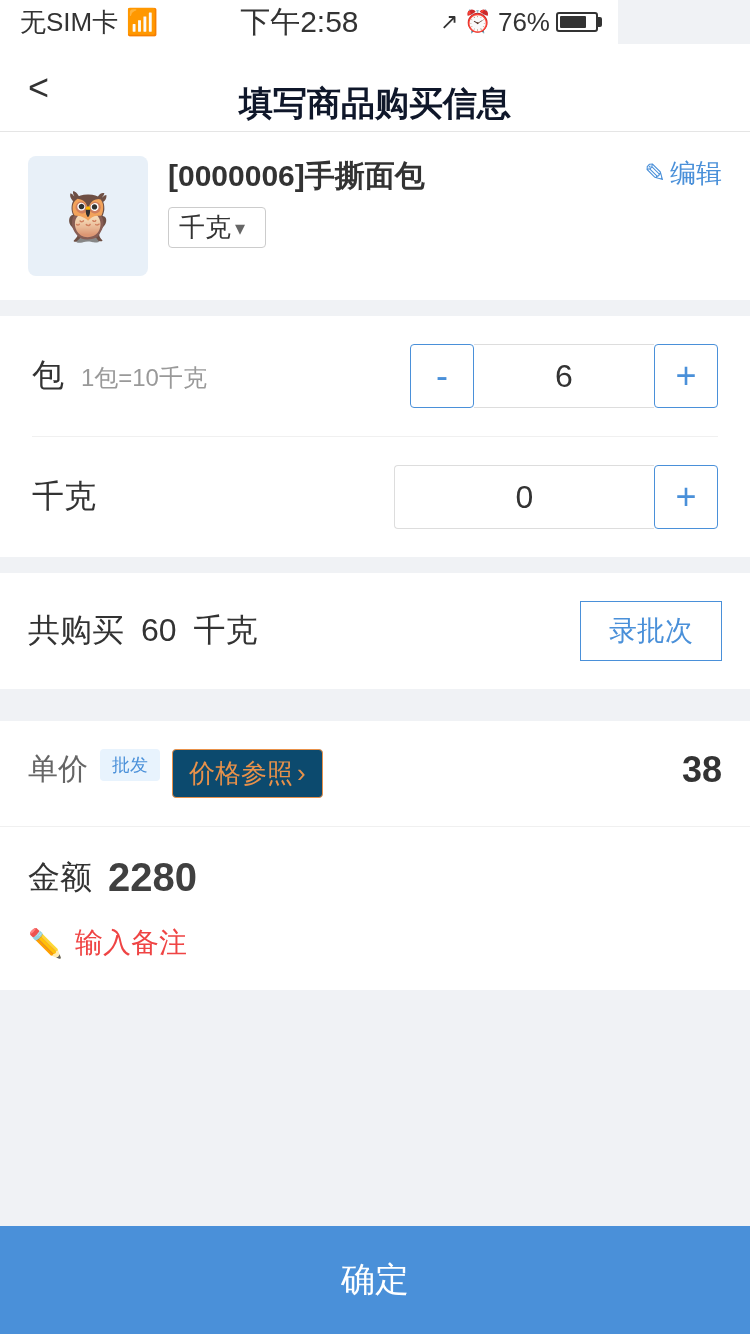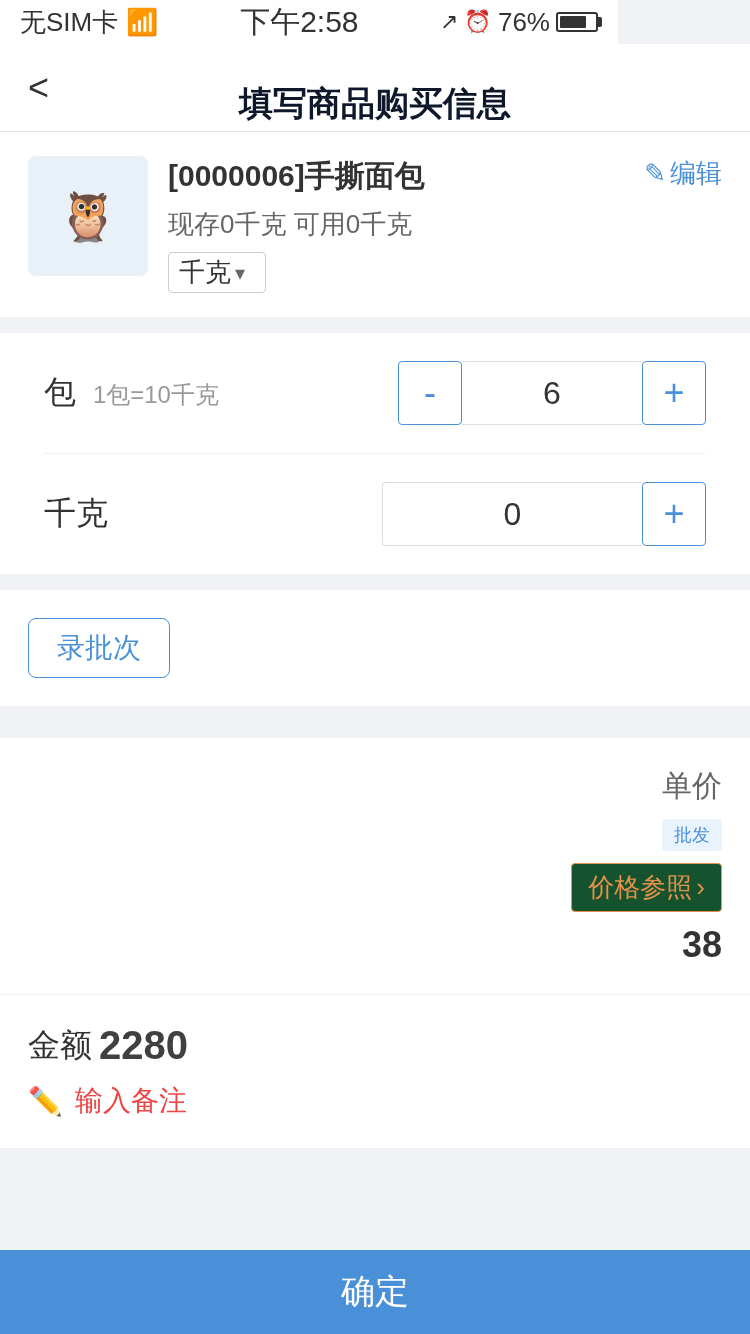--- a/index.html
+++ b/index.html
@@ -141,21 +141,21 @@
       font-size: 26px;
       display: flex;
       align-items: center;
       gap: 4px;
       margin-left: auto;
     }
 
     
     .quantity-section {
       background: #fff;
-      padding: 0 44px;
+      padding: 0 32px;
     }
     .quantity-row {
       display: flex;
       align-items: center;
       padding: 28px 0;
       border-bottom: 1px solid #f0f0f0;
     }
     .quantity-row:last-child { border-bottom: none; }
     .quantity-label {
       font-size: 32px;
@@ -223,56 +223,55 @@
     }
     .summary-text span {
       color: #333;
       font-weight: 500;
     }
     .batch-btn {
       border: 1px solid #4a90d9;
       color: #4a90d9;
       font-size: 28px;
       padding: 10px 28px;
-      border-radius: 8px;
+      border-radius: 0;
       background: #fff;
       cursor: pointer;
     }
 
     
     .price-section {
       background: #fff;
       padding: 28px;
       margin-bottom: 0;
     }
     .price-row {
       display: flex;
-      align-items: flex-end;
+      align-items: flex-start;
       gap: 12px;
       margin-bottom: 0;
-      flex-direction: column;
     }
     .price-label {
       font-size: 30px;
       color: #666;
     }
     .price-tag {
       background: #e8f3fd;
       color: #4a90d9;
       font-size: 18px;
       padding: 4px 12px;
       border-radius: 4px;
     }
     .price-ref-btn {
       border: 1px solid #e8914a;
       color: #e8914a;
       font-size: 26px;
       padding: 6px 16px;
       border-radius: 4px;
-      background: #14532d;
+      background: #0c4a6e;
       cursor: pointer;
       display: flex;
       align-items: center;
       gap: 4px;
     }
     .price-value {
       margin-left: auto;
       font-size: 36px;
       font-weight: 600;
       color: #333;
@@ -280,22 +279,22 @@
 
     
     .amount-section {
       background: #fff;
       padding: 28px;
       border-top: 1px solid #f0f0f0;
     }
     .amount-row {
       display: flex;
       align-items: center;
-      gap: 7px;
-      margin-bottom: 14px;
+      gap: 16px;
+      margin-bottom: 24px;
     }
     .amount-label {
       font-size: 32px;
       color: #333;
     }
     .amount-value {
       font-size: 40px;
       font-weight: 600;
       color: #404040;
     }
@@ -316,21 +315,21 @@
       min-height: 300px;
       background: #f0f2f5;
     }
 
     
     .confirm-btn {
       position: fixed;
       bottom: 0;
       left: 0;
       width: 750px;
-      height: 84px;
+      height: 108px;
       background: #4a90d9;
       color: #fff;
       font-size: 34px;
       display: flex;
       align-items: center;
       justify-content: center;
       cursor: pointer;
       border: none;
     }
     .separator { margin-bottom: 16px; }
@@ -364,21 +363,20 @@
     <span class="owl-icon">🦉</span>
   </div>
   <div class="product-info">
     <div style="display:flex; align-items:flex-start; justify-content:space-between;">
       <div class="product-name">[0000006]手撕面包</div>
       <div class="edit-btn">
         <span>✎</span>
         <span>编辑</span>
       </div>
     </div>
-    <div class="product-stock">现存0千克  可用0千克</div>
     <div class="product-unit-row">
       <span class="unit-select">
         <span>千克</span>
         <span style="font-size:20px; color:#666;">▾</span>
       </span>
     </div>
   </div>
 </div>
 
 <div class="quantity-section">
@@ -399,20 +397,25 @@
     <div class="quantity-label">千克</div>
     <div class="quantity-controls">
       <input class="qty-input-no-minus" type="text" value="0" style="">
       <button class="qty-btn">+</button>
     </div>
   </div>
 </div>
 
 <div style="height:16px; background:#f0f2f5;"></div>
 <div class="summary-section">
+  <div class="summary-text">
+    <span>共购买</span>
+    <span style="margin:0 8px;">60</span>
+    <span>千克</span>
+  </div>
   <button class="batch-btn">录批次</button>
 </div>
 
 <div style="height:16px; background:#f0f2f5;"></div>
 <div class="price-section">
   <div class="price-row">
     <span class="price-label">单价</span>
     <span class="price-tag">批发</span>
     <button class="price-ref-btn">
       <span>价格参照</span>

